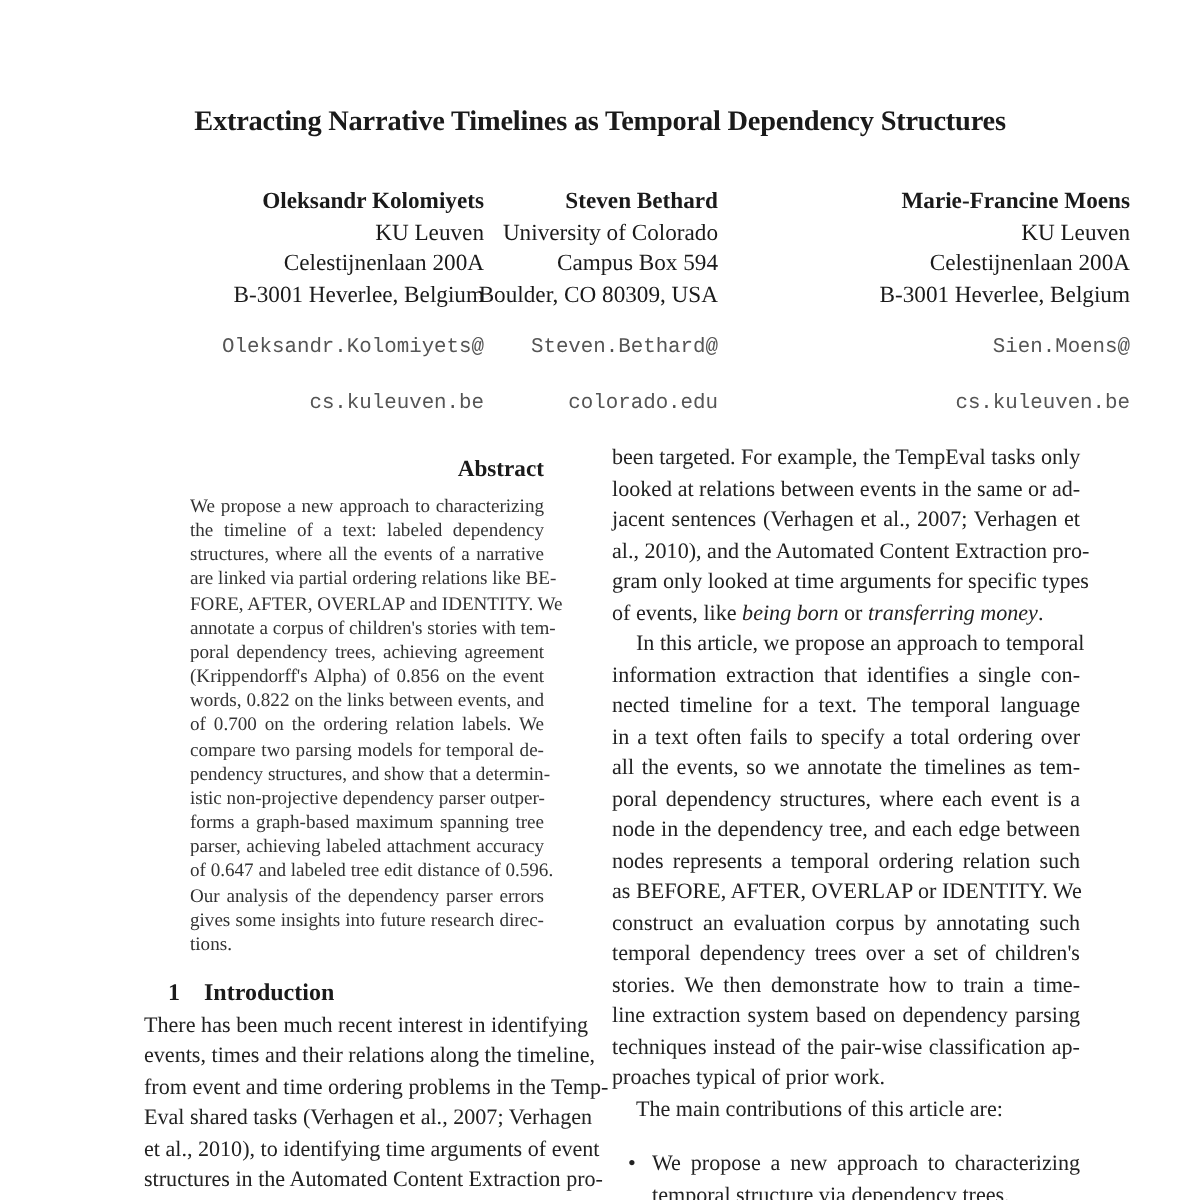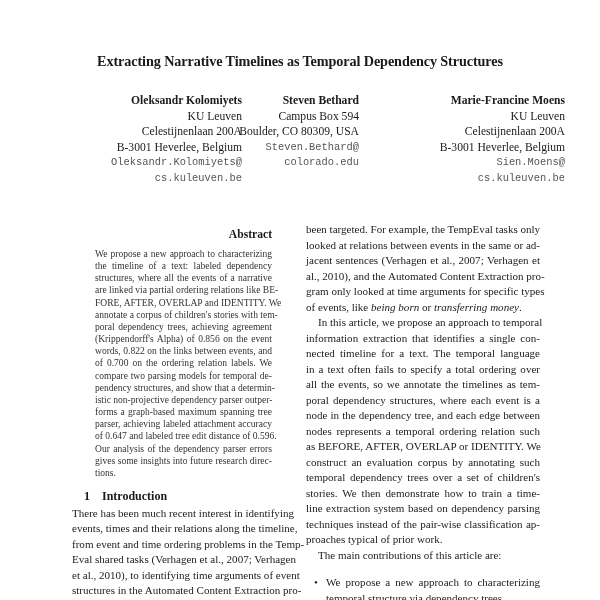--- a/index.html
+++ b/index.html
@@ -2,21 +2,21 @@
 <html><head>
   <meta charset="utf-8">
   <style>
     html, body { margin: 0; padding: 0; background: #ffffff; }
     body { width: 600px; height: 600px; overflow: hidden; position: relative;
       font-family: "Liberation Serif", "DejaVu Serif", serif; color: #1a1a1a; }
     .abs { position: absolute; }
     .title { left: 0; width: 600px; top: 53px; text-align: center; font-weight: bold; font-size: 14.2px; letter-spacing: -0.1px; }
     .author { top: 93px; text-align: right; font-size: 11.6px; line-height: 15.6px; }
     .author .name { font-weight: bold; }
-    .author .mail { font-family: "Liberation Mono", "DejaVu Sans Mono", monospace; font-size: 10.4px; color: #555; }
+    .author .mail { font-family: "Liberation Mono", "DejaVu Sans Mono", monospace; font-size: 10.4px; color: #555; margin-top: 12px; }
     .a1 { left: 62px; width: 180px; }
     .a2 { left: 239px; width: 120px; }
     .a3 { left: 380px; width: 185px; }
     .abs-head { left: 95px; width: 177px; top: 228px; text-align: right; font-weight: bold; font-size: 11.6px; font-family: Liberation Serif, serif; }
     .abs-body { left: 95px; width: 177px; top: 248px; font-size: 9.55px; line-height: 12.15px; text-align: justify; color: #333; }
     .line { display: block; white-space: nowrap; text-align: justify; text-align-last: justify; }
     .line.last { text-align-last: left; }
     .sec-head { left: 84px; top: 489px; font-weight: bold; font-size: 12px; }
     .sec-head .num { display: inline-block; width: 18px; }
     .intro { left: 72px; width: 222px; top: 506px; font-size: 11.05px; line-height: 15.4px; color: #222; }
@@ -35,20 +35,21 @@
 <div class="abs author a1">
   <div class="name">Oleksandr Kolomiyets</div>
   <div>KU Leuven</div>
   <div>Celestijnenlaan 200A</div>
   <div>B-3001 Heverlee, Belgium</div>
   <div class="mail">Oleksandr.Kolomiyets@</div>
   <div class="mail">cs.kuleuven.be</div>
 </div>
 <div class="abs author a2">
   <div class="name">Steven Bethard</div>
+  <div>University of Colorado</div>
   <div>Campus Box 594</div>
   <div>Boulder, CO 80309, USA</div>
   <div class="mail">Steven.Bethard@</div>
   <div class="mail">colorado.edu</div>
 </div>
 <div class="abs author a3">
   <div class="name">Marie-Francine Moens</div>
   <div>KU Leuven</div>
   <div>Celestijnenlaan 200A</div>
   <div>B-3001 Heverlee, Belgium</div>

